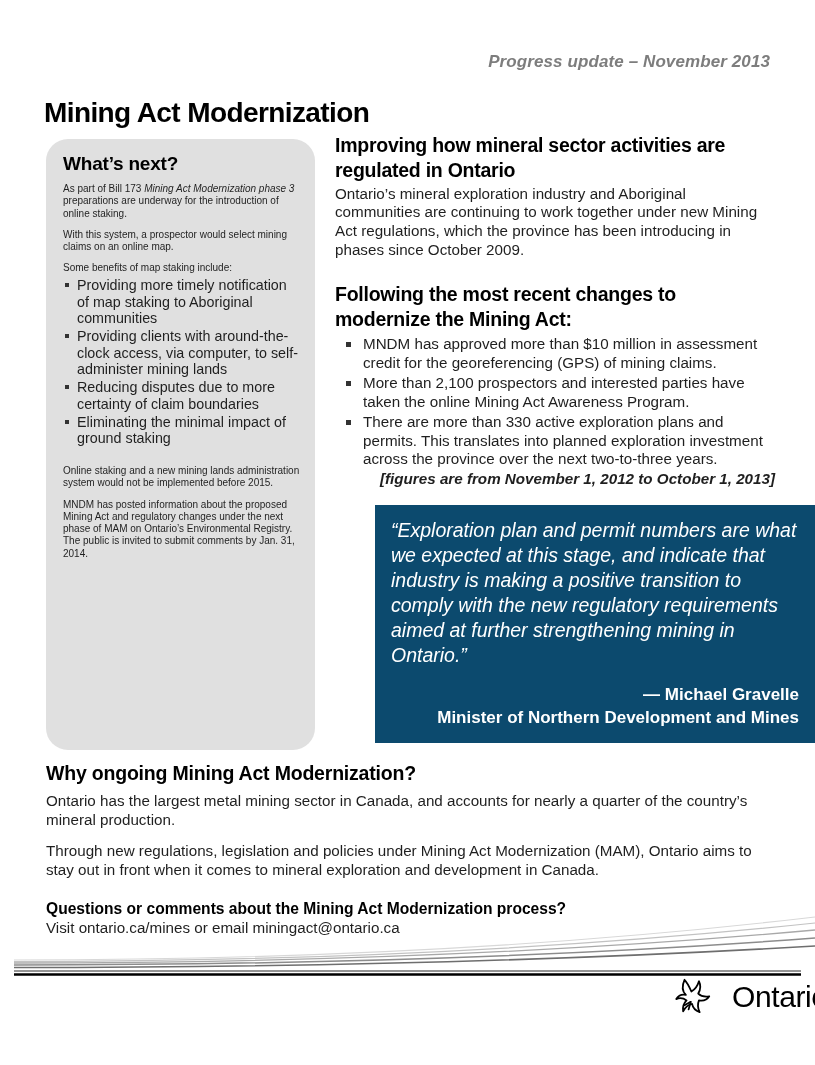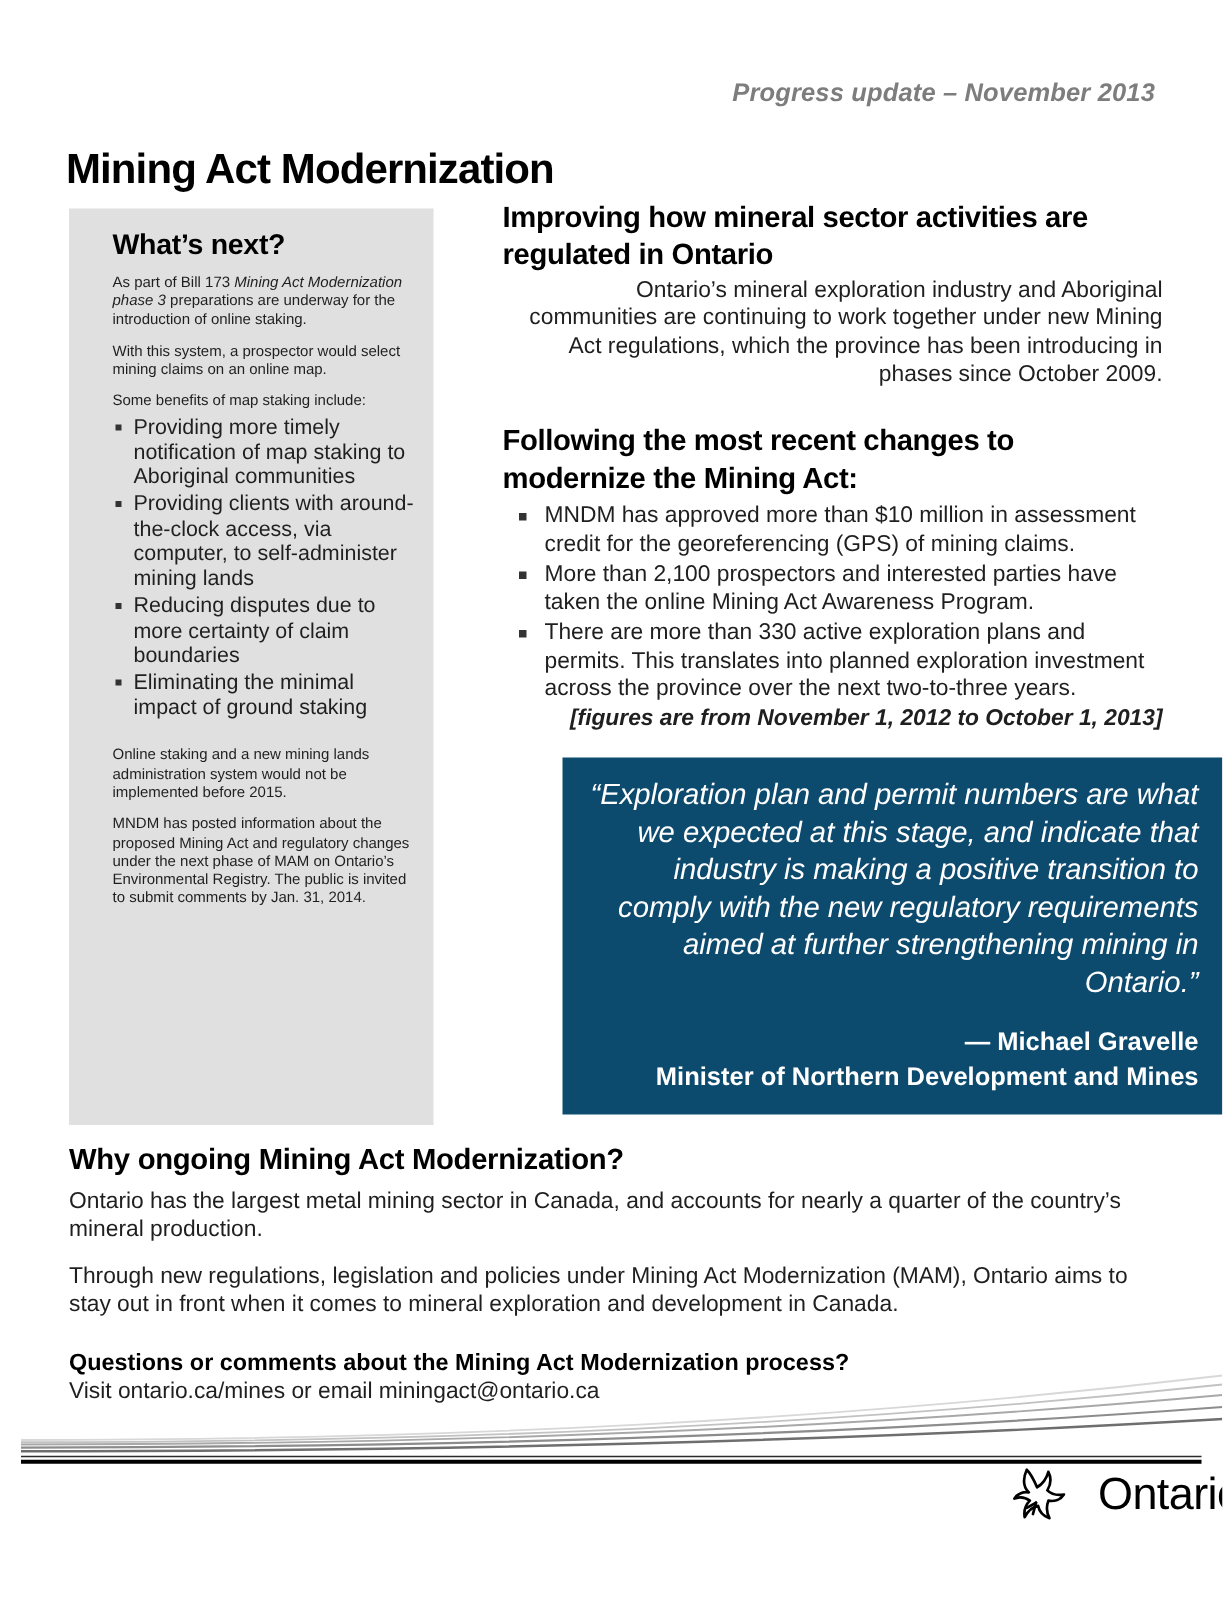--- a/index.html
+++ b/index.html
@@ -48,25 +48,26 @@
     top: 139px;
     left: 0;
     width: 815px;
   }
 
   
   .sidebar {
     position: absolute;
     top: 0;
     left: 46px;
-    width: 243px;
+    width: 269px;
     min-height: 611px;
     background: #e0e0e0;
     box-sizing: border-box;
-    padding: 14px 13px 12px 29px;
+    padding: 14px 13px 12px 17px;
+    border-radius: 22px;
   }
   .sidebar h2 {
     margin: 0 0 8px 0;
     font-size: 19px;
     font-weight: bold;
     color: #000;
     letter-spacing: -0.2px;
   }
   .sidebar p {
     margin: 0 0 9px 0;
@@ -116,21 +117,20 @@
     font-weight: bold;
     line-height: 1.27;
     letter-spacing: -0.25px;
     color: #000;
   }
   .rightcol p {
     margin: 0 0 6px 0;
     font-size: 15.2px;
     line-height: 1.24;
     color: #1f1f1f;
-    text-align: right;
   }
   .rightcol .gap {
     height: 16px;
   }
   ul.sq2 {
     margin: 4px 0 0 0;
     padding: 0;
     list-style: none;
   }
   ul.sq2 li {

